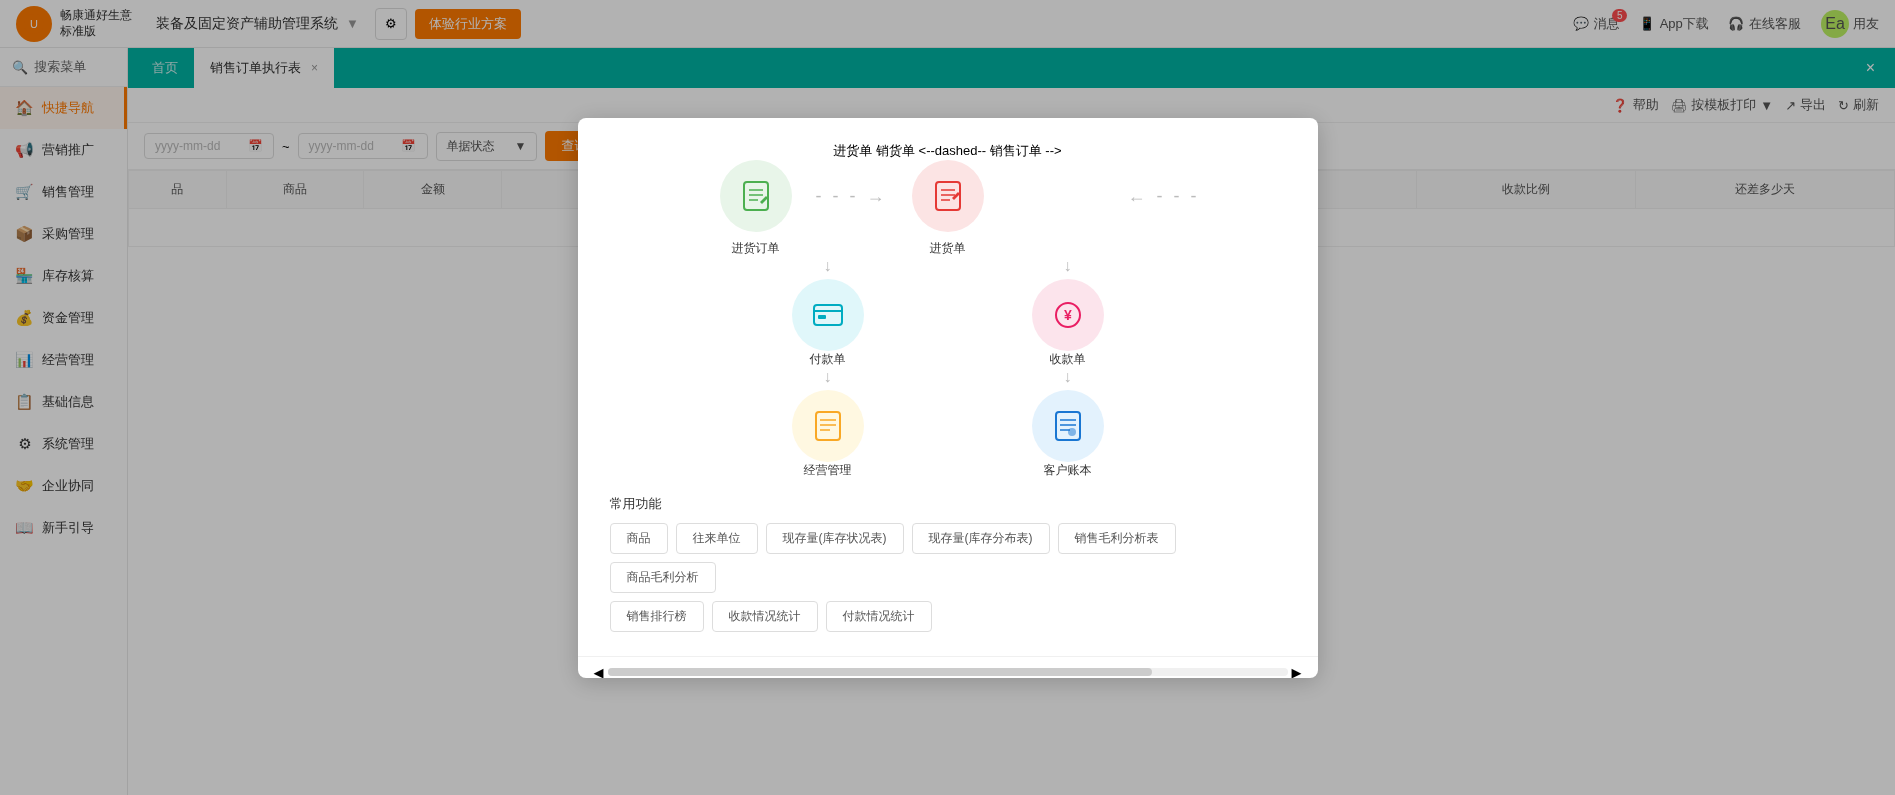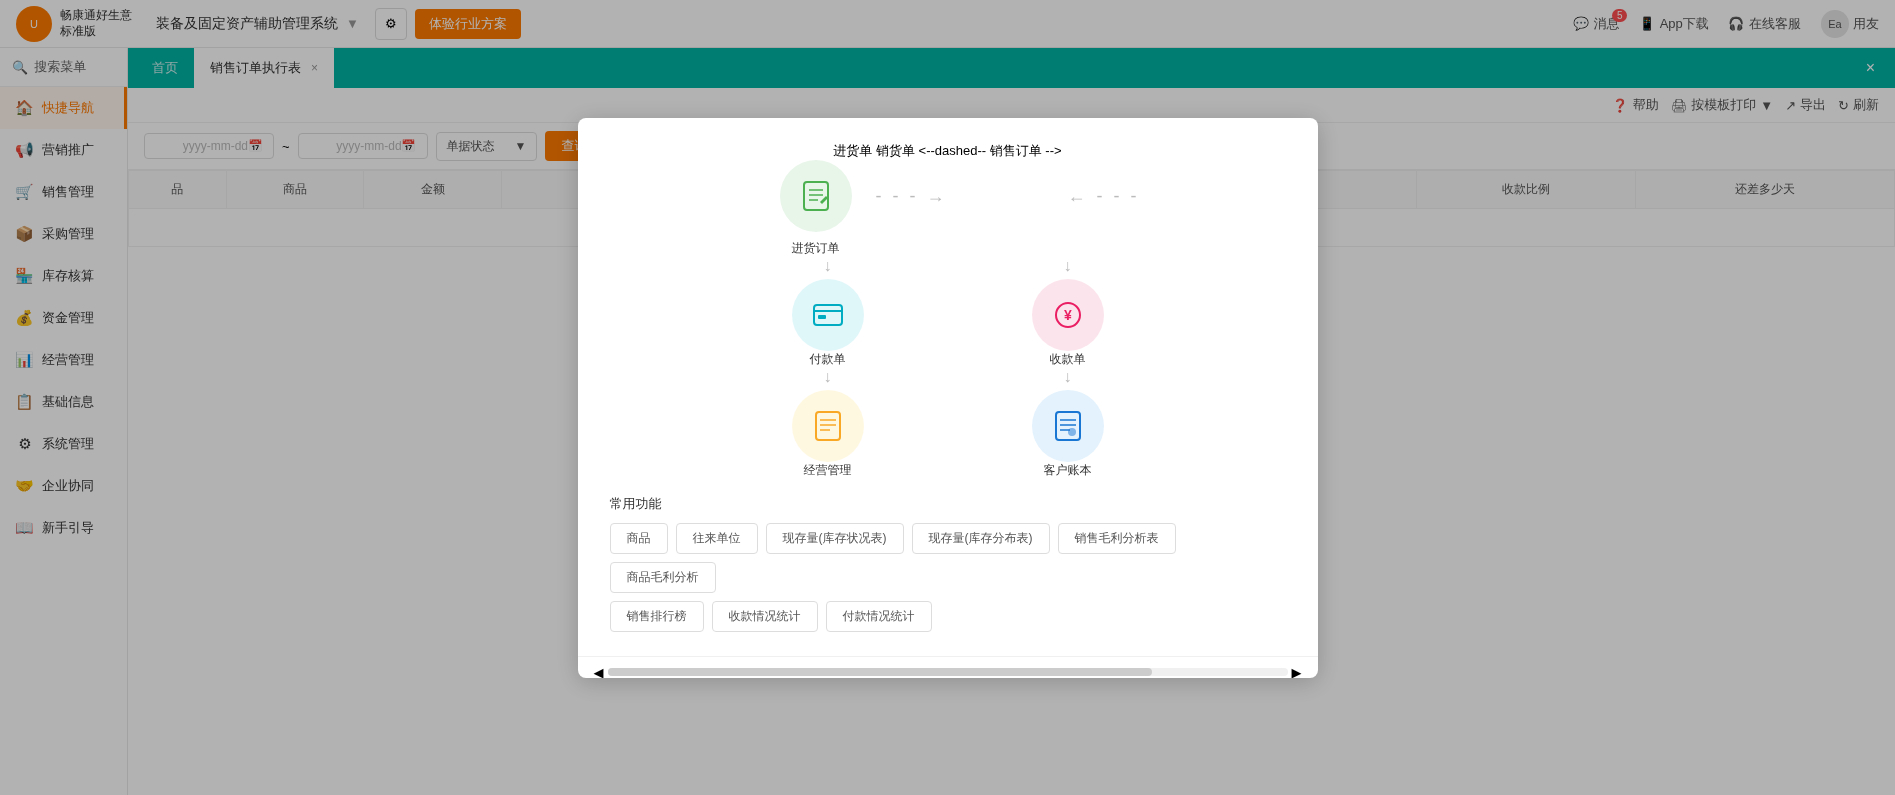--- a/index.html
+++ b/index.html
@@ -16,21 +16,21 @@
     .logo-area { display: flex; align-items: center; gap: 8px; margin-right: 24px; }
     .logo-icon { width: 36px; height: 36px; background: #ff7a00; border-radius: 50%; display: flex; align-items: center; justify-content: center; color: white; font-size: 18px; }
     .logo-text { font-size: 12px; color: #333; line-height: 1.3; }
     .system-title { font-size: 14px; color: #333; margin-right: 8px; }
     .title-dropdown { color: #999; cursor: pointer; margin-right: 16px; }
     .settings-btn { width: 32px; height: 32px; border: 1px solid #ddd; border-radius: 4px; display: flex; align-items: center; justify-content: center; cursor: pointer; margin-right: 8px; }
     .experience-btn { background: #ff7a00; color: white; border: none; padding: 6px 14px; border-radius: 4px; cursor: pointer; font-size: 13px; }
     .top-right { margin-left: auto; display: flex; align-items: center; gap: 20px; }
     .top-right-item { display: flex; align-items: center; gap: 4px; color: #555; font-size: 13px; cursor: pointer; position: relative; }
     .badge { background: #ff4d4f; color: white; border-radius: 10px; font-size: 10px; padding: 1px 5px; position: absolute; top: -6px; right: -8px; }
-    .avatar { width: 28px; height: 28px; border-radius: 50%; background: #e5e5e5; display: flex; align-items: center; justify-content: center; font-size: 11px; color: #555; }
+    .avatar { width: 28px; height: 28px; border-radius: 50%; background: #bef264; display: flex; align-items: center; justify-content: center; font-size: 16px; color: #555; }
 
     
     .tab-bar { display: flex; align-items: center; background: #00b3a4; height: 40px; padding: 0 8px; flex-shrink: 0; }
     .tab { padding: 0 16px; height: 48px; display: flex; align-items: center; cursor: pointer; font-size: 13px; color: rgba(255,255,255,0.8); gap: 6px; }
     .tab.active { background: white; color: #333; border-radius: 4px 4px 0 0; }
     .tab-close { color: #999; font-size: 12px; margin-left: 4px; }
     .tab-close-main { margin-left: auto; color: white; cursor: pointer; padding: 0 12px; font-size: 16px; }
 
     
     .sidebar-search { padding: 10px 12px; display: flex; align-items: center; gap: 6px; border-bottom: 1px solid #f0f0f0; cursor: pointer; }
@@ -39,21 +39,21 @@
     .sidebar-item.active { background: #fff5ee; color: #ff7a00; border-right: 3px solid #ff7a00; }
     .sidebar-item .item-icon { width: 18px; height: 18px; display: flex; align-items: center; justify-content: center; font-size: 15px; }
 
     
     .content-toolbar { background: #fff; padding: 8px 16px; display: flex; align-items: center; gap: 12px; border-bottom: 1px solid #f0f0f0; flex-shrink: 0; }
     .toolbar-right { margin-left: auto; display: flex; align-items: center; gap: 12px; }
     .toolbar-btn { display: flex; align-items: center; gap: 4px; color: #555; font-size: 13px; cursor: pointer; }
 
     
     .filter-bar { background: #fff; padding: 8px 16px; display: flex; align-items: center; gap: 8px; border-bottom: 1px solid #f0f0f0; flex-shrink: 0; }
-    .filter-date { border: 1px solid #ddd; border-radius: 4px; padding: 5px 10px; font-size: 12px; color: #bbb; width: 130px; display: flex; align-items: center; justify-content: flex-end; }
+    .filter-date { border: 1px solid #ddd; border-radius: 4px; padding: 5px 10px; font-size: 12px; color: #bbb; width: 130px; display: flex; align-items: center; justify-content: space-between; }
     .filter-select { border: 1px solid #ddd; border-radius: 4px; padding: 5px 10px; font-size: 12px; color: #555; display: flex; align-items: center; gap: 20px; min-width: 100px; }
     .filter-query-btn { background: #ff7a00; color: white; border: none; padding: 6px 16px; border-radius: 4px; cursor: pointer; font-size: 13px; }
     .filter-set-btn { background: #fff; color: #555; border: 1px solid #ddd; padding: 5px 12px; border-radius: 4px; cursor: pointer; font-size: 12px; }
     .more-conditions { color: #555; font-size: 12px; cursor: pointer; display: flex; align-items: center; gap: 2px; }
 
     
     .table-container { flex: 1; overflow: auto; background: #fff; }
     .data-table { width: 100%; border-collapse: collapse; }
     .data-table th { background: #fafafa; border: 1px solid #f0f0f0; padding: 10px 8px; text-align: center; font-weight: normal; color: #555; font-size: 12px; white-space: nowrap; }
     .data-table td { border: 1px solid #f0f0f0; padding: 10px 8px; text-align: center; font-size: 12px; color: #333; }
@@ -284,20 +284,32 @@
                   <line x1="11" y1="17" x2="25" y2="17" stroke="#4caf50" stroke-width="1.5"></line>
                   <line x1="11" y1="22" x2="20" y2="22" stroke="#4caf50" stroke-width="1.5"></line>
                   <path d="M22 24 L28 18 L30 20 L24 26 Z" fill="#4caf50"></path>
                 </svg>
             </div>
             <span class="flow-label">进货订单</span>
           </div>
           <div style="display:flex;align-items:center;padding-bottom:24px;color:#bbb;letter-spacing:3px;font-size:18px;">
             - - - →
           </div>
+          <div class="flow-item">
+            <div class="flow-circle circle-red" style="width:72px;height:72px;display:flex;align-items:center;justify-content:center;">
+              <svg width="36" height="36" viewBox="0 0 36 36">
+                  <rect x="6" y="4" width="24" height="28" rx="3" fill="none" stroke="#e53935" stroke-width="2"></rect>
+                  <line x1="11" y1="12" x2="25" y2="12" stroke="#e53935" stroke-width="1.5"></line>
+                  <line x1="11" y1="17" x2="25" y2="17" stroke="#e53935" stroke-width="1.5"></line>
+                  <line x1="11" y1="22" x2="20" y2="22" stroke="#e53935" stroke-width="1.5"></line>
+                  <path d="M22 20 L28 14 L30 16 L24 22 Z" fill="#e53935"></path>
+                </svg>
+            </div>
+            <span class="flow-label">进货单</span>
+          </div>
           <div style="width:120px;"></div>
           <div style="display:flex;align-items:center;padding-bottom:24px;color:#bbb;letter-spacing:3px;font-size:18px;">
             ← - - -
           </div>
         </div>
 
         
         <div style="display:flex; align-items:flex-start; justify-content:center; gap:0;">
           <div style="width:72px; margin:0 24px 0 24px;"></div>
           <div style="display:flex;flex-direction:column;align-items:center;width:72px;margin:0 24px;">

